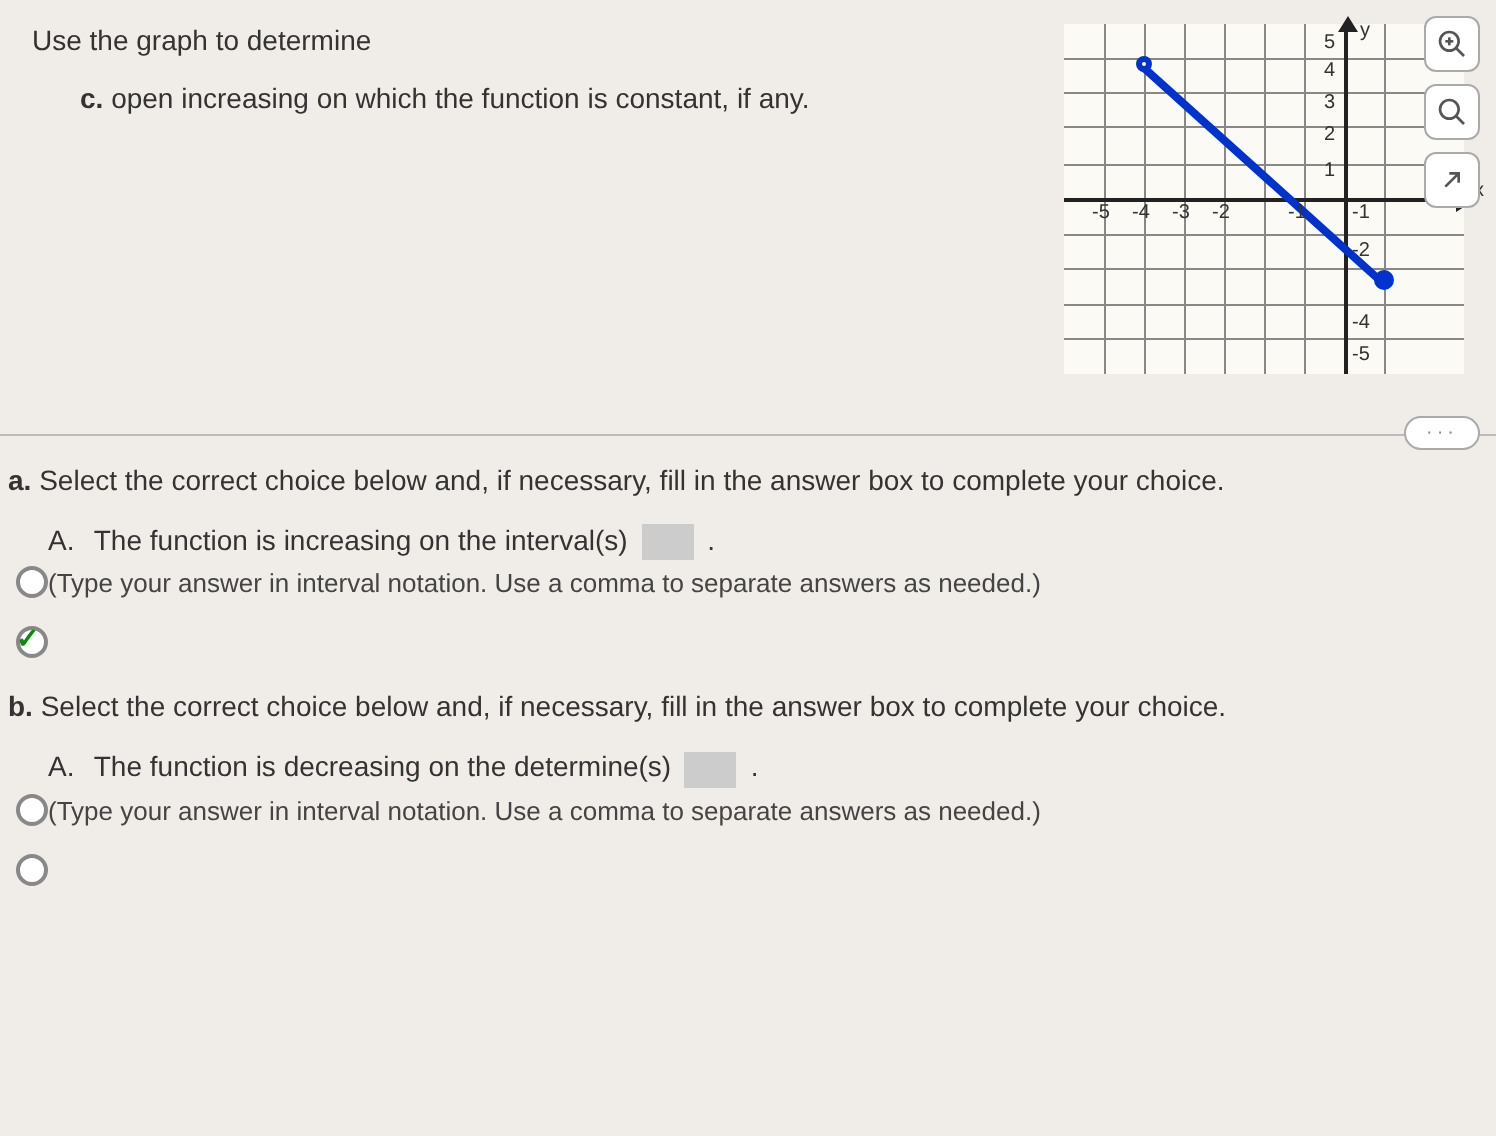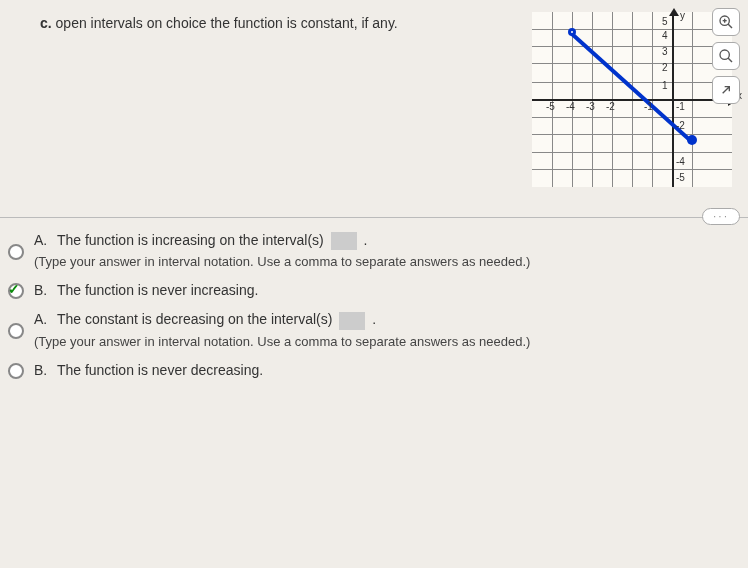--- a/index.html
+++ b/index.html
@@ -21,37 +21,38 @@
 .func-line{position:absolute;width:160px;height:4px;background:#0033cc;top:20px;left:40px;transform-origin:left center;transform:rotate(42deg)}
 .point{position:absolute;width:10px;height:10px;background:#0033cc;border-radius:50%;transform:translate(-50%,-50%)}
 .tick{position:absolute;font-size:10px;color:#333}
 .right-icons{position:absolute;right:8px;top:8px;display:flex;flex-direction:column;gap:6px}
 .icon-btn{width:28px;height:28px;border:1px solid #aaa;border-radius:6px;background:#fff;display:flex;align-items:center;justify-content:center;color:#555}
 .icon-btn svg{width:16px;height:16px;stroke:#555;fill:none;stroke-width:2}
 .divider{border-top:1px solid #bbb;margin:18px 0 14px;position:relative}
 .more-pill{position:absolute;right:8px;top:-10px;background:#fff;border:1px solid #aaa;border-radius:10px;padding:2px 10px;font-size:10px;letter-spacing:2px;color:#888}
 .answer-section{padding:0 4px}
 .prompt{margin-bottom:14px}
-.choice{display:flex;align-items:center;gap:10px;margin-bottom:12px;padding-left:4px}
+.choice{display:flex;align-items:flex-end;gap:0;margin-bottom:12px;padding-left:4px}
 .radio{width:16px;height:16px;border:2px solid #888;border-radius:50%;flex-shrink:0;margin-top:2px;background:#fff;position:relative}
 .radio.checked::after{content:'✓';position:absolute;color:#0a8a0a;font-weight:bold;font-size:14px;left:-2px;top:-4px}
 .choice-body{flex:1}
 .input-box{display:inline-block;width:26px;height:18px;background:#ccc;vertical-align:middle;margin:0 3px}
 .hint{font-size:13px;color:#444;margin-top:4px}
 .label-letter{font-weight:normal;margin-right:6px}
 .bold{font-weight:bold}
 </style>
 </head>
 <body>
 
 <div class="container">
   <div class="top-section">
     <div class="question-text">
+      <div class="title">Use the graph to determine</div>
       <div class="sub-items">
-        <div><span class="bold">c.</span> <span>open intervals on choice the function is constant, if any.</span></div>
+        <div><span class="bold">c.</span> <span>open increasing on which the function is constant, if any.</span></div>
       </div>
     </div>
     <div class="graph-wrap">
       <div class="graph">
         <div class="grid-line grid-v" style="left:20px"></div>
         <div class="grid-line grid-v" style="left:40px"></div>
         <div class="grid-line grid-v" style="left:60px"></div>
         <div class="grid-line grid-v" style="left:80px"></div>
         <div class="grid-line grid-v" style="left:100px"></div>
         <div class="grid-line grid-v" style="left:120px"></div>
@@ -112,52 +113,46 @@
         <path d="M7 17 L17 7 M10 7 H17 V14"></path>
       </svg>
     </div>
 </div>
 
 <div class="divider">
   <div class="more-pill">···</div>
 </div>
 
 <div class="container answer-section">
+  <div class="prompt"><span class="bold">a.</span> <span>Select the correct choice below and, if necessary, fill in the answer box to complete your choice.</span></div>
 
   <div class="choice">
     <div class="radio"></div>
     <div class="choice-body">
       <span class="label-letter">A.</span>
       <span>The function is increasing on the interval(s)</span>
       <span class="input-box"></span>
       <span>.</span>
       <div class="hint">(Type your answer in interval notation. Use a comma to separate answers as needed.)</div>
     </div>
   </div>
 
   <div class="choice">
     <div class="radio checked"></div>
-    <div class="choice-body">
-      <span class="label-letter">B.</span>
-      <span>The function is never increasing.</span>
-    </div>
   </div>
 
+  <div class="prompt" style="margin-top:16px"><span class="bold">b.</span> <span>Select the correct choice below and, if necessary, fill in the answer box to complete your choice.</span></div>
 
   <div class="choice">
     <div class="radio"></div>
     <div class="choice-body">
       <span class="label-letter">A.</span>
-      <span>The constant is decreasing on the interval(s)</span>
+      <span>The function is decreasing on the determine(s)</span>
       <span class="input-box"></span>
       <span>.</span>
       <div class="hint">(Type your answer in interval notation. Use a comma to separate answers as needed.)</div>
     </div>
   </div>
 
   <div class="choice">
     <div class="radio"></div>
-    <div class="choice-body">
-      <span class="label-letter">B.</span>
-      <span>The function is never decreasing.</span>
-    </div>
   </div>
 </div>
 
 </body></html>

